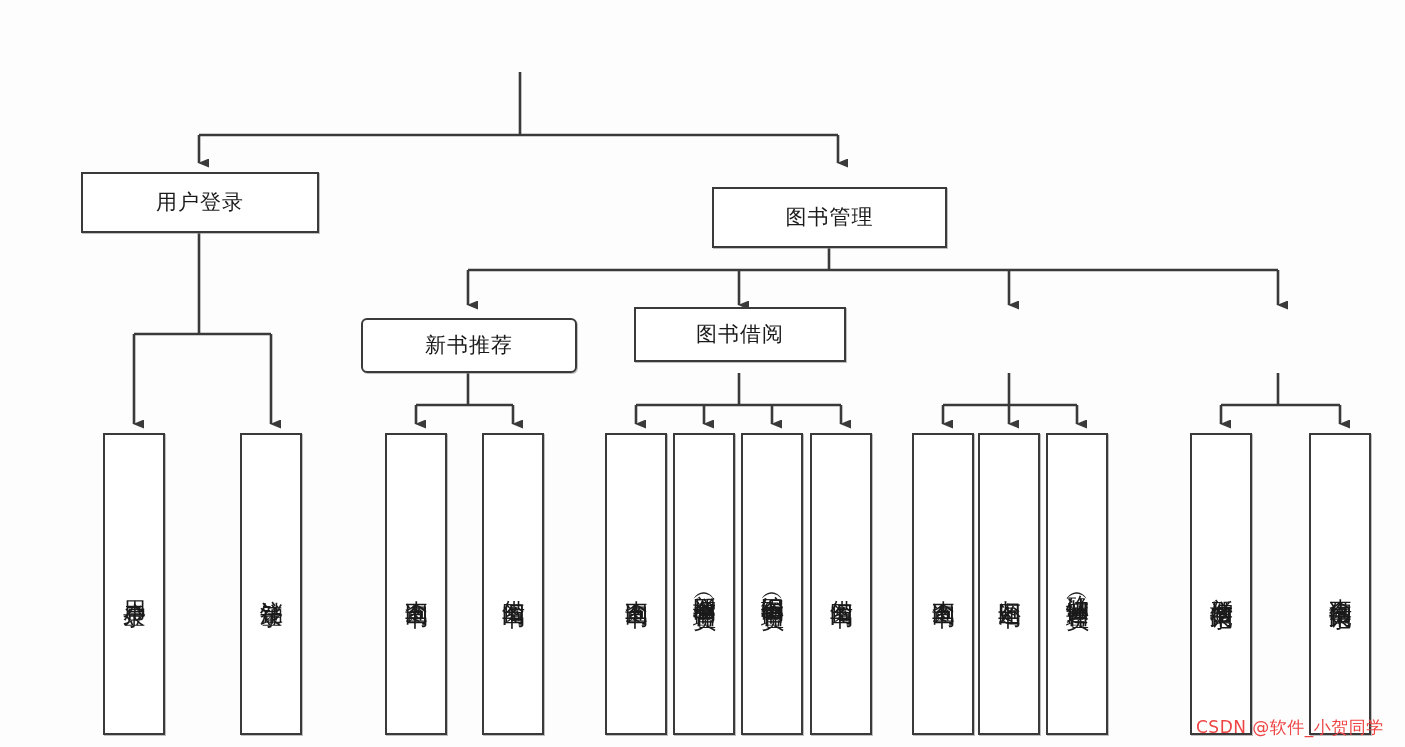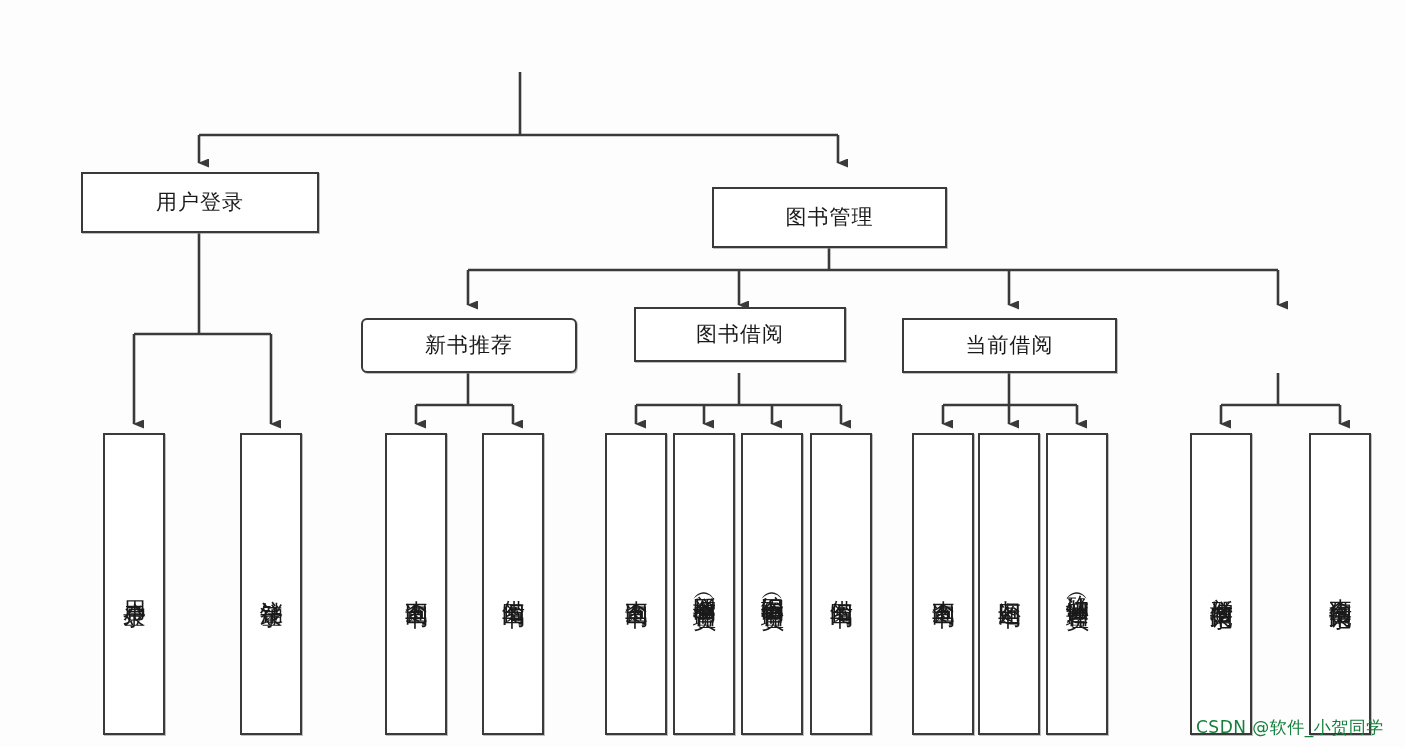--- a/index.html
+++ b/index.html
@@ -55,21 +55,21 @@
     writing-mode: vertical-rl;
     text-orientation: upright;
     font-size: 23px;
     line-height: 1.12;
     letter-spacing: 2px;
     max-height: 100%;
   }
   .node.root .lbl { font-size: 22px; }
   .watermark {
     position: absolute;
-    color: #15803d;
+    color: #ef4444;
     font-size: 17px;
     letter-spacing: 0.5px;
     white-space: nowrap;
     user-select: none;
   }
 </style>
 </head>
 <body>
 
 <div id="canvas">
@@ -131,23 +131,20 @@
   <div class="node horiz" style="left:712px; top:172px; width:235px; height:61px;margin-top:15px;">
     <span class="lbl">图书管理</span>
   </div>
 
   <div class="node horiz" style="left:361px; top:318px; width:216px; height:55px;border-radius:6px;">
     <span class="lbl">新书推荐</span>
   </div>
   <div class="node horiz" style="left:634px; top:307px; width:212px; height:55px;">
     <span class="lbl">图书借阅</span>
   </div>
-  <div class="node horiz" style="left:902px; top:318px; width:215px; height:55px;">
-    <span class="lbl">当前借阅</span>
-  </div>
 
   <div class="node vert" style="left:103px; top:433px; width:62px; height:302px;">
     <span class="lbl">用户登录</span>
   </div>
   <div class="node vert" style="left:240px; top:433px; width:62px; height:302px;">
     <span class="lbl">注销登录</span>
   </div>
 
   <div class="node vert" style="left:385px; top:433px; width:62px; height:302px;">
     <span class="lbl">查询图书</span>

